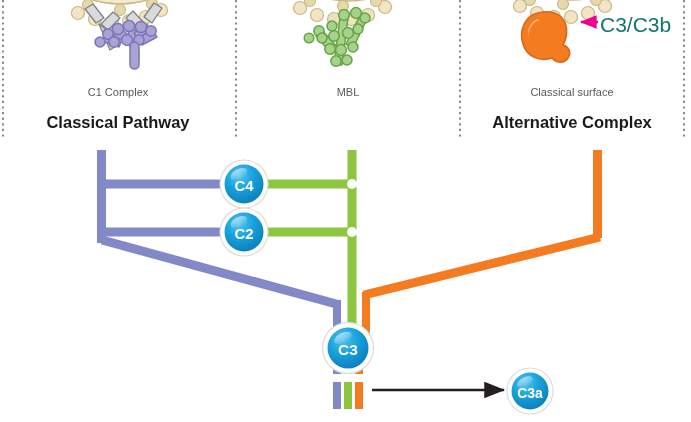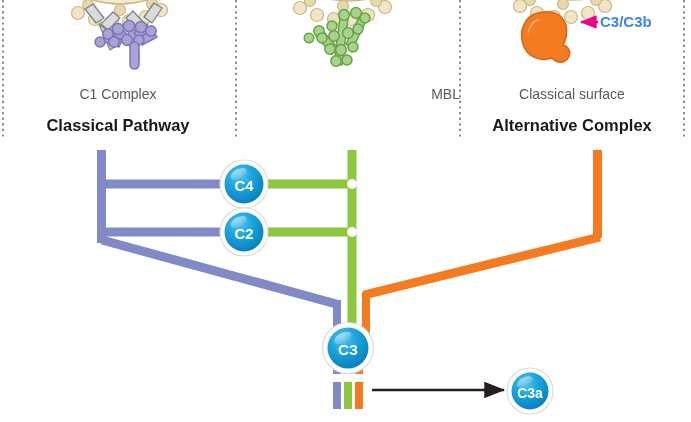--- a/index.html
+++ b/index.html
@@ -23,38 +23,38 @@
     top: 0;
     width: 691px;
     height: 422px;
   }
   .hdr-block {
     position: absolute;
     text-align: center;
     line-height: 1.15;
   }
   .hdr-sub {
-    font-size: 14px;
+    font-size: 11px;
     color: #58595b;
     font-weight: 400;
     white-space: nowrap;
   }
   .hdr-main {
     font-size: 16.5px;
     color: #1a1a1a;
     font-weight: bold;
     white-space: nowrap;
     margin-top: 14px;
   }
   .c3c3b-label {
     position: absolute;
-    font-size: 15px;
-    color: #3b82f6;
+    font-size: 21px;
+    color: #0f766e;
     white-space: nowrap;
-    font-weight: 700;
+    font-weight: 400;
   }
   .node-text {
     font-weight: bold;
     fill: #ffffff;
     font-family: "Liberation Sans", sans-serif;
     text-anchor: middle;
     dominant-baseline: central;
   }
 </style>
 </head>
@@ -262,21 +262,21 @@
       <ellipse cx="525" cy="382" rx="8.5" ry="4.5" fill="url(#glossGrad)" transform="rotate(-28 525 382)"></ellipse>
       <text class="node-text" x="530" y="392.5" font-size="14">C3a</text>
     </g>
   </svg>
 
   <div class="hdr-block" style="left:0; top:86px; width:236px;">
     <div class="hdr-sub">C1 Complex</div>
     <div class="hdr-main">Classical Pathway</div>
   </div>
 
-  <div class="hdr-block" style="left:236px; top:86px; width:224px;text-align:right;">
+  <div class="hdr-block" style="left:236px; top:86px; width:224px;">
     <div class="hdr-sub">MBL</div>
   </div>
 
   <div class="hdr-block" style="left:460px; top:86px; width:224px;">
     <div class="hdr-sub">Classical surface</div>
     <div class="hdr-main">Alternative Complex</div>
   </div>
 
   <div class="c3c3b-label" style="left:600px; top:13px;">C3/C3b</div>
 

